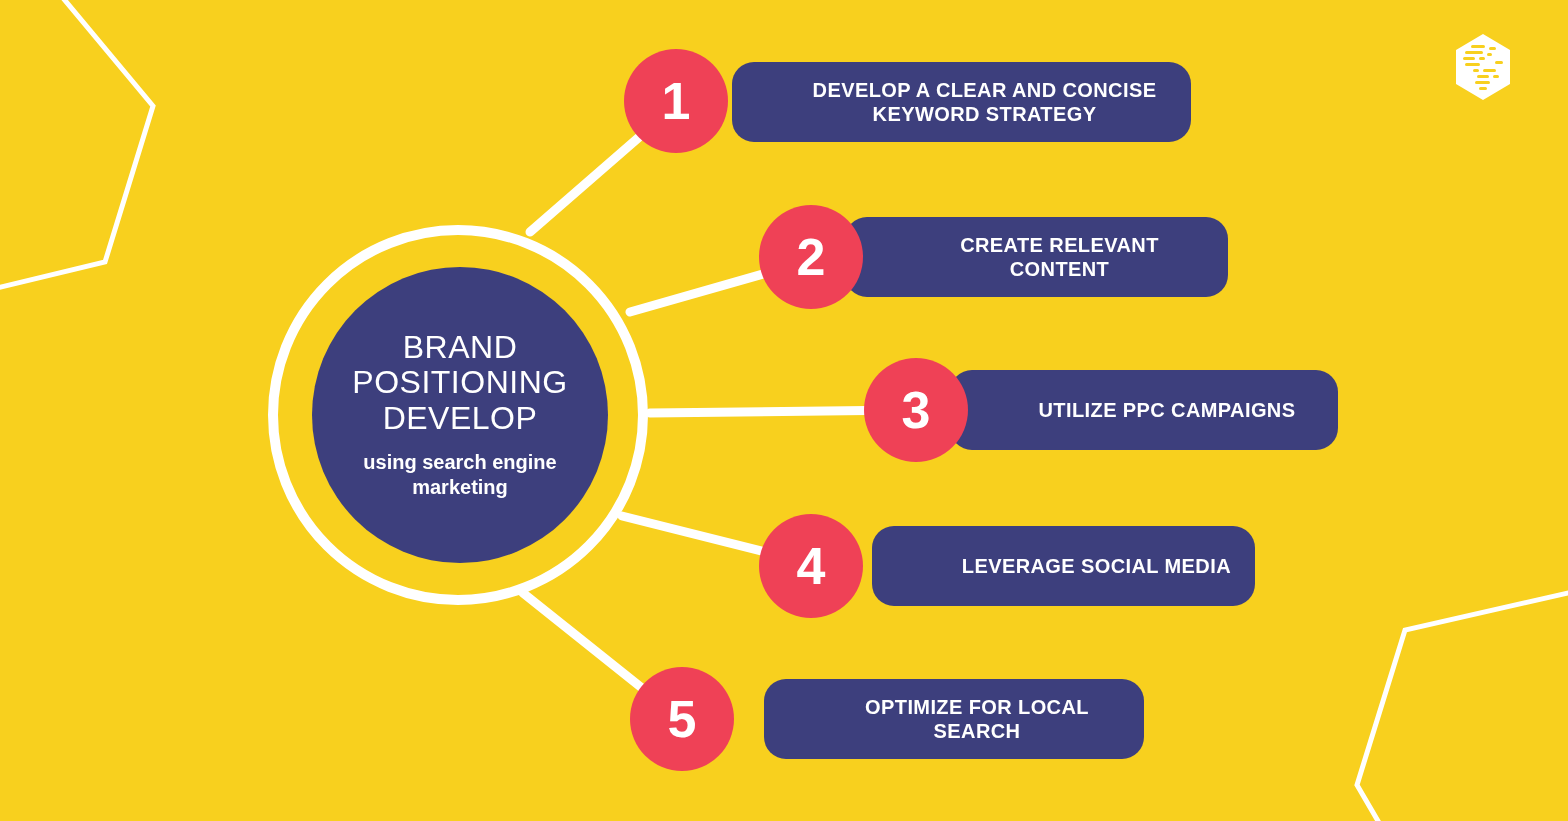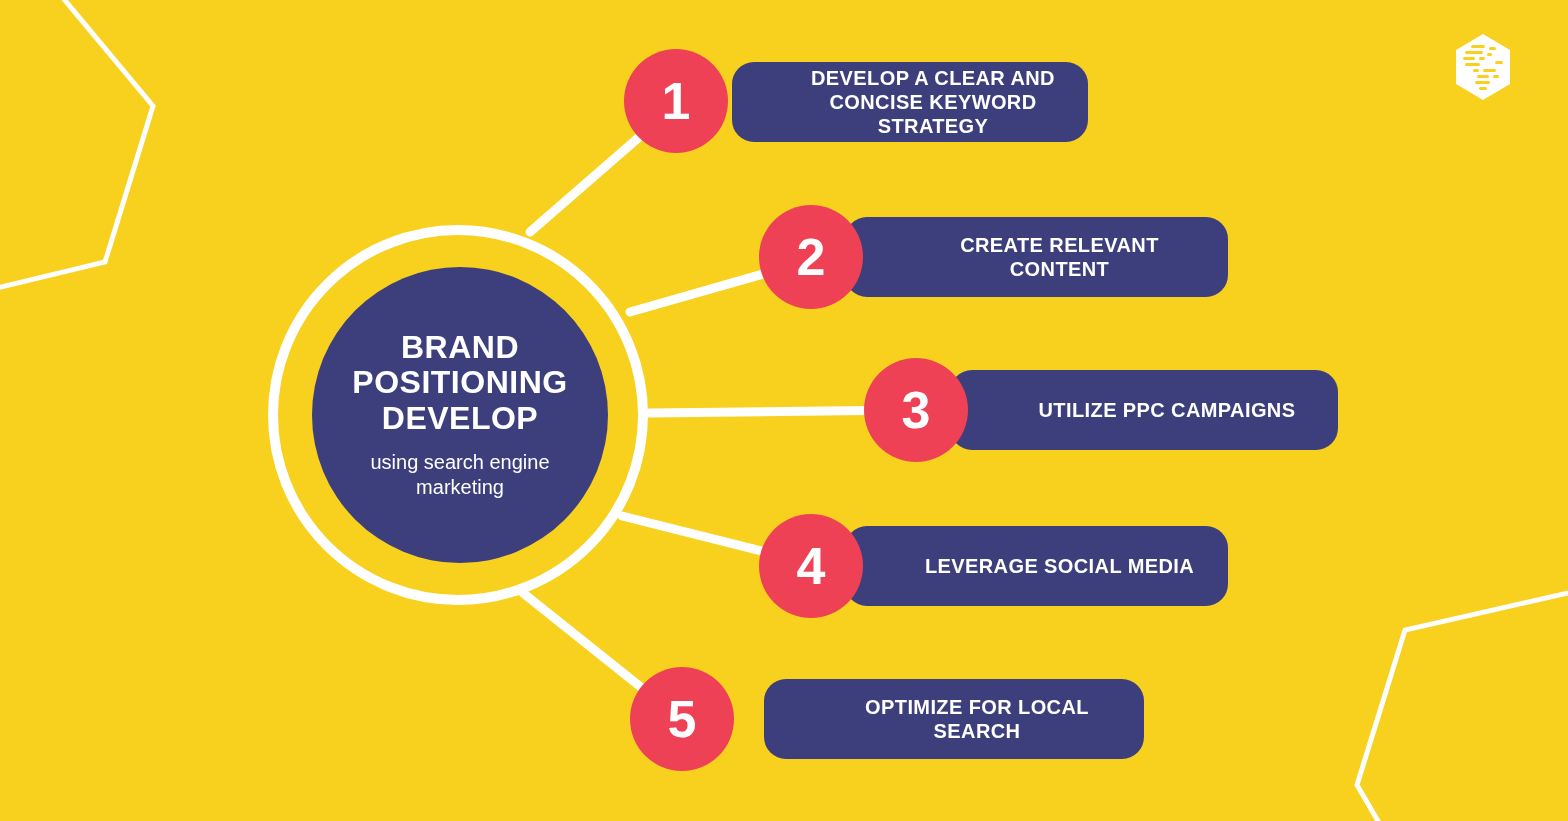--- a/index.html
+++ b/index.html
@@ -37,28 +37,28 @@
     background: #3D3F7D;
     z-index: 3;
     display: flex; flex-direction: column;
     align-items: center; justify-content: center;
     text-align: center;
     color: #FFFFFF;
     padding: 0 20px;
   }
   .hub-title {
     font-size: 32px;
-    font-weight: 700;
+    font-weight: 400;
     letter-spacing: 0.5px;
     line-height: 1.1;
   }
   .hub-subtitle {
     margin-top: 14px;
     font-size: 20px;
-    font-weight: 400;
+    font-weight: 700;
     line-height: 1.25;
     max-width: 230px;
   }
 
   
   .pill {
     position: absolute;
     height: 80px;
     background: #3D3F7D;
     border-radius: 22px;
@@ -77,27 +77,27 @@
     width: 104px; height: 104px;
     border-radius: 50%;
     background: #EF4156;
     z-index: 5;
     display: flex; align-items: center; justify-content: center;
     color: #FFFFFF;
     font-size: 52px;
     font-weight: 800;
   }
 
-  .pill-1 { left: 732px; top: 62px;  width: 356px; }
+  .pill-1 { left: 732px; top: 62px;  width: 459px; }
   .num-1  { left: 624px; top: 49px; }
   .pill-2 { left: 845px; top: 217px; width: 383px; }
   .num-2  { left: 759px; top: 205px; }
   .pill-3 { left: 950px; top: 370px; width: 388px; text-align: center; }
   .num-3  { left: 864px; top: 358px; }
-  .pill-4 { left: 845px; top: 526px; width: 383px; }
+  .pill-4 { left: 872px; top: 526px; width: 383px; justify-content: flex-end; }
   .num-4  { left: 759px; top: 514px; }
   .pill-5 { left: 764px; top: 679px; width: 380px; }
   .num-5  { left: 630px; top: 667px; }
 
   
   .logo {
     position: absolute;
     left: 1452px; top: 33px;
     width: 62px; height: 68px;
     z-index: 6;

